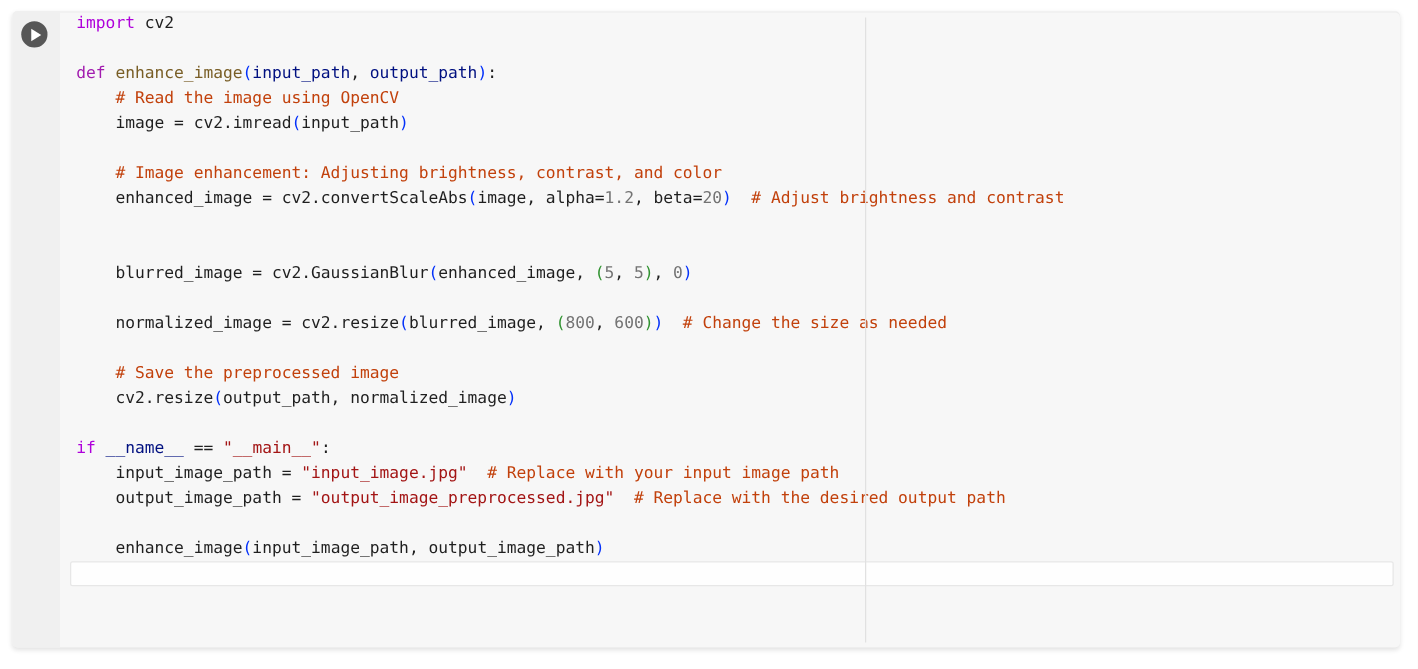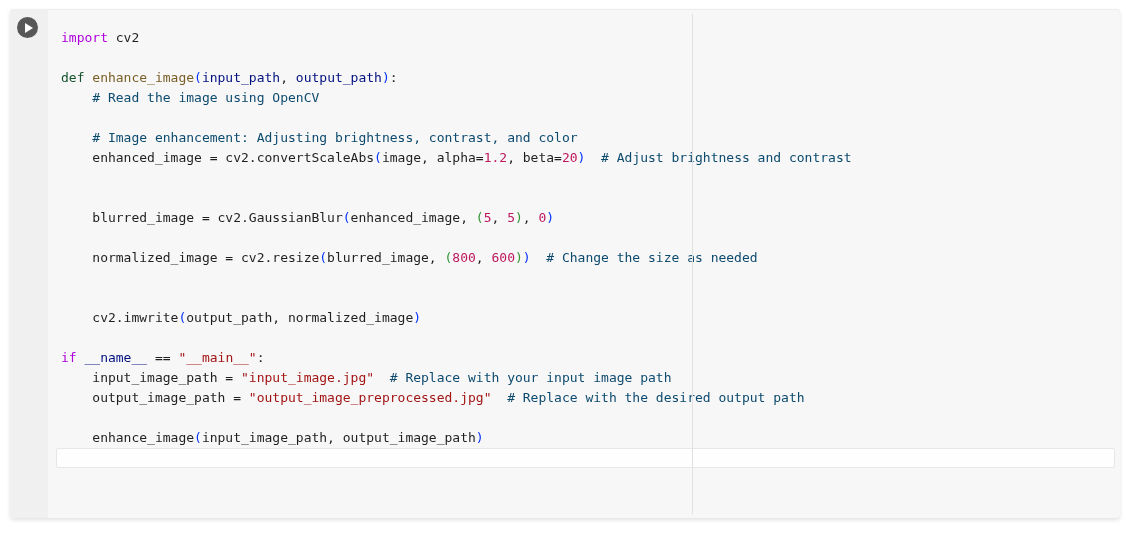--- a/index.html
+++ b/index.html
@@ -6,65 +6,66 @@
     font-family:"Liberation Sans",sans-serif;}
   .page{position:relative;width:1134px;height:535px;background:#ffffff;}
   .cell{position:absolute;left:10px;top:9px;width:1110px;height:509px;background:#f7f7f7;
     border-radius:4px;box-shadow:0 2px 4px rgba(0,0,0,0.12), inset 0 1px 0 #ececec;}
   .gutter{position:absolute;left:0;top:0;bottom:0;width:38px;background:#f0f0f0;
     border-radius:4px 0 0 4px;}
   .run-button{position:absolute;left:7px;top:8px;width:21px;height:21px;border-radius:50%;
     background:#575757;border:none;cursor:pointer;display:flex;align-items:center;justify-content:center;padding:0;}
   .play-tri{width:0;height:0;border-top:5px solid transparent;border-bottom:5px solid transparent;
     border-left:8px solid #ffffff;margin-left:2px;}
-  .editor{position:absolute;left:38px;top:0;right:0;bottom:0;padding:19px 2px 0 13px;
+  .editor{position:absolute;left:38px;top:0;right:0;bottom:0;padding:0 2px 0 13px;
     font-family:"DejaVu Sans Mono","Liberation Mono",monospace;font-size:13px;line-height:20px;
     color:#1f1f1f;overflow:hidden;}
   .code-line{white-space:pre;height:20px;}
   .ruler{position:absolute;left:682px;top:5px;bottom:4px;width:1px;background:#e1e1e1;z-index:1;pointer-events:none;}
   .active-line{height:20px;box-sizing:border-box;background:rgba(255,255,255,0.85);
     border:1px solid #e7e7e7;border-radius:2px;margin-left:-5px;margin-right:3px;}
 </style>
 <style>.tok-kw{color:#AF00DB;}
-.tok-kw2{color:#14532d;}
+.tok-kw2{color:#a21caf;}
 .tok-fn{color:#795E26;}
 .tok-param{color:#001080;}
 .tok-str{color:#A31515;}
-.tok-num{color:#be185d;}
-.tok-com{color:#0c4a6e;}
+.tok-num{color:#737373;}
+.tok-com{color:#c2410c;}
 .tok-p1{color:#0431FA;}
 .tok-p2{color:#319331;}
 .tok-txt{color:#1f1f1f;}</style></head>
 <body>
 
 <div class="page">
   <div class="cell">
     <div class="gutter">
       <button class="run-button">
         <span class="play-tri"></span>
       </button>
     </div>
     <div class="ruler"></div>
     <div class="editor">
       <div id="lines">
           <div class="code-line"><span class="tok-kw">import</span><span class="tok-txt"> cv2</span></div>
           <div class="code-line">&nbsp;</div>
           <div class="code-line"><span class="tok-kw2">def</span><span class="tok-txt"> </span><span class="tok-fn">enhance_image</span><span class="tok-p1">(</span><span class="tok-param">input_path</span><span class="tok-txt">, </span><span class="tok-param">output_path</span><span class="tok-p1">)</span><span class="tok-txt">:</span></div>
           <div class="code-line"><span class="tok-txt">    </span><span class="tok-com"># Read the image using OpenCV</span></div>
+          <div class="code-line"><span class="tok-txt">    image = cv2.imread</span><span class="tok-p1">(</span><span class="tok-txt">input_path</span><span class="tok-p1">)</span></div>
           <div class="code-line">&nbsp;</div>
           <div class="code-line"><span class="tok-txt">    </span><span class="tok-com"># Image enhancement: Adjusting brightness, contrast, and color</span></div>
           <div class="code-line"><span class="tok-txt">    enhanced_image = cv2.convertScaleAbs</span><span class="tok-p1">(</span><span class="tok-txt">image, alpha=</span><span class="tok-num">1.2</span><span class="tok-txt">, beta=</span><span class="tok-num">20</span><span class="tok-p1">)</span><span class="tok-txt">  </span><span class="tok-com"># Adjust brightness and contrast</span></div>
           <div class="code-line">&nbsp;</div>
           <div class="code-line"><span class="tok-txt">    </span></div>
           <div class="code-line"><span class="tok-txt">    blurred_image = cv2.GaussianBlur</span><span class="tok-p1">(</span><span class="tok-txt">enhanced_image, </span><span class="tok-p2">(</span><span class="tok-num">5</span><span class="tok-txt">, </span><span class="tok-num">5</span><span class="tok-p2">)</span><span class="tok-txt">, </span><span class="tok-num">0</span><span class="tok-p1">)</span></div>
           <div class="code-line">&nbsp;</div>
           <div class="code-line"><span class="tok-txt">    normalized_image = cv2.resize</span><span class="tok-p1">(</span><span class="tok-txt">blurred_image, </span><span class="tok-p2">(</span><span class="tok-num">800</span><span class="tok-txt">, </span><span class="tok-num">600</span><span class="tok-p2">)</span><span class="tok-p1">)</span><span class="tok-txt">  </span><span class="tok-com"># Change the size as needed</span></div>
           <div class="code-line">&nbsp;</div>
-          <div class="code-line"><span class="tok-txt">    </span></div>
-          <div class="code-line"><span class="tok-txt">    cv2.imwrite</span><span class="tok-p1">(</span><span class="tok-txt">output_path, normalized_image</span><span class="tok-p1">)</span></div>
+          <div class="code-line"><span class="tok-txt">    </span><span class="tok-com"># Save the preprocessed image</span></div>
+          <div class="code-line"><span class="tok-txt">    cv2.resize</span><span class="tok-p1">(</span><span class="tok-txt">output_path, normalized_image</span><span class="tok-p1">)</span></div>
           <div class="code-line">&nbsp;</div>
           <div class="code-line"><span class="tok-kw">if</span><span class="tok-txt"> </span><span class="tok-param">__name__</span><span class="tok-txt"> == </span><span class="tok-str">"__main__"</span><span class="tok-txt">:</span></div>
           <div class="code-line"><span class="tok-txt">    input_image_path = </span><span class="tok-str">"input_image.jpg"</span><span class="tok-txt">  </span><span class="tok-com"># Replace with your input image path</span></div>
           <div class="code-line"><span class="tok-txt">    output_image_path = </span><span class="tok-str">"output_image_preprocessed.jpg"</span><span class="tok-txt">  </span><span class="tok-com"># Replace with the desired output path</span></div>
           <div class="code-line">&nbsp;</div>
           <div class="code-line"><span class="tok-txt">    enhance_image</span><span class="tok-p1">(</span><span class="tok-txt">input_image_path, output_image_path</span><span class="tok-p1">)</span></div>
         </div>
       <div class="active-line"></div>
     </div>
   </div>

